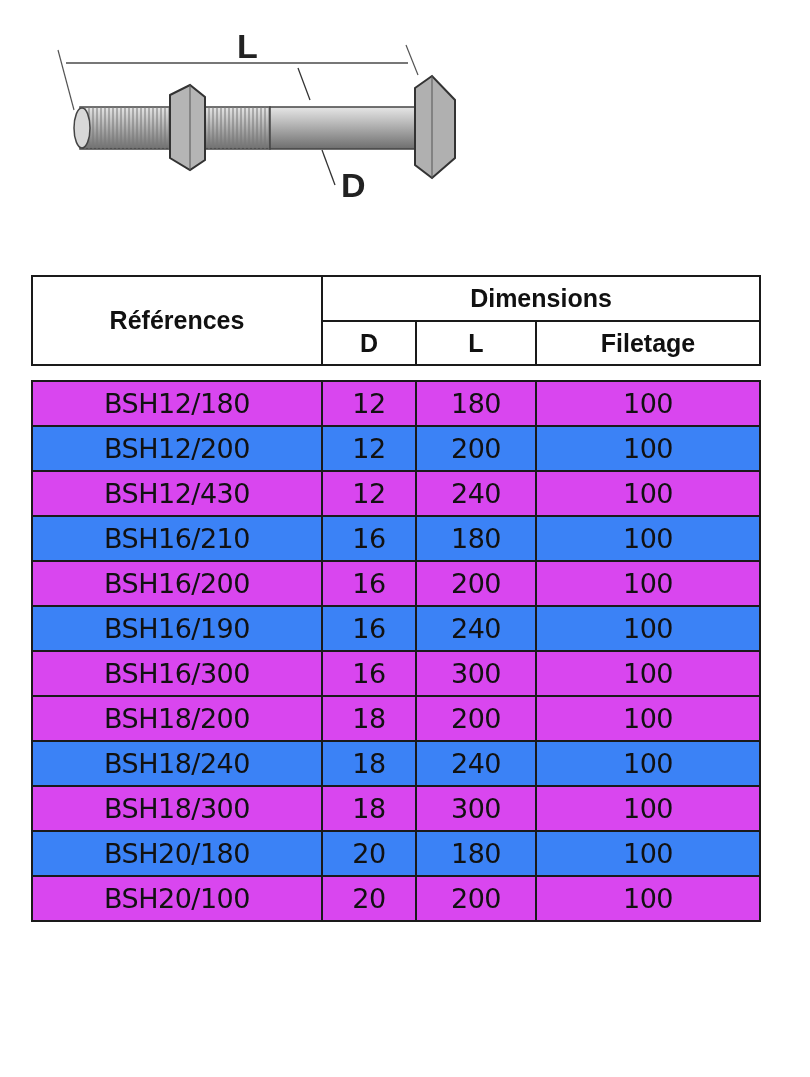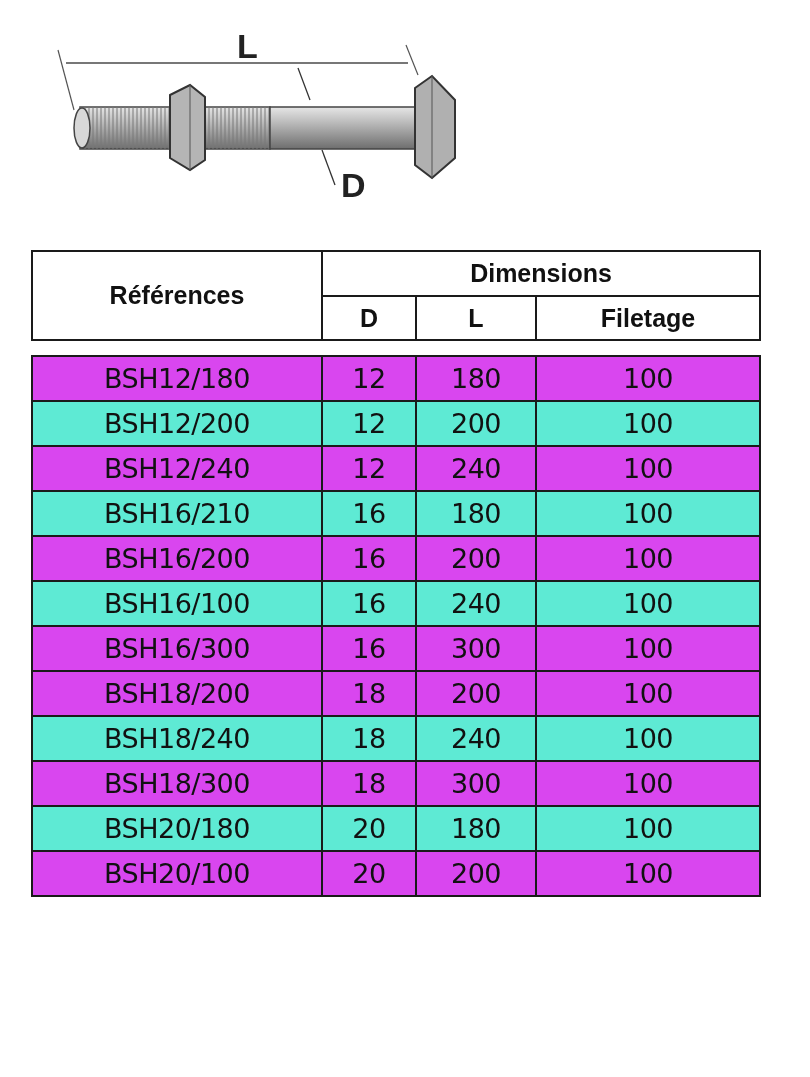--- a/index.html
+++ b/index.html
@@ -1,25 +1,25 @@
 <!DOCTYPE html>
 <html><head>
 <meta charset="utf-8">
 <style>
   html, body { margin:0; padding:0; background:#ffffff; }
   body { width:810px; height:1077px; position:relative; overflow:hidden; font-family:"Liberation Sans", sans-serif; color:#111; }
   .diagram { position:absolute; left:0; top:0; width:810px; height:230px; }
-  .tbl { position:absolute; left:31px; border-collapse:collapse; table-layout:fixed; }
+  .tbl { position:absolute; left:31px; border-collapse:collapse; table-layout:fixed;margin-top:25px; }
   .tbl td, .tbl th { border:2px solid #1a1a1a; text-align:center; padding:0; }
   .head { top:250px; }
   .head th { font-weight:bold; font-size:25px; background:#fff; }
   .body { top:355px; }
   .body td { font-size:27px; height:43px; font-family:"DejaVu Sans", sans-serif; letter-spacing:-0.5px; }
   .body tr.alt td { background:#d946ef; }
-  .body tr.plain td { background:#5eead4; }
+  .body tr.plain td { background:#3b82f6; }
   .c1 { width:290px; } .c2 { width:94px; } .c3 { width:120px; } .c4 { width:224px; }
 </style>
 </head>
 <body>
 
 <div class="diagram">
   <svg width="810" height="230" viewBox="0 0 810 230">
     <defs>
       <linearGradient id="rod" x1="0" y1="0" x2="0" y2="1">
         <stop offset="0" stop-color="#e6e6e6"></stop>
@@ -90,39 +90,39 @@
         <td>180</td>
         <td>100</td>
       </tr>
       <tr class="plain">
         <td>BSH12/200</td>
         <td>12</td>
         <td>200</td>
         <td>100</td>
       </tr>
       <tr class="alt">
-        <td>BSH12/240</td>
+        <td>BSH12/430</td>
         <td>12</td>
         <td>240</td>
         <td>100</td>
       </tr>
       <tr class="plain">
         <td>BSH16/210</td>
         <td>16</td>
         <td>180</td>
         <td>100</td>
       </tr>
       <tr class="alt">
         <td>BSH16/200</td>
         <td>16</td>
         <td>200</td>
         <td>100</td>
       </tr>
       <tr class="plain">
-        <td>BSH16/100</td>
+        <td>BSH16/190</td>
         <td>16</td>
         <td>240</td>
         <td>100</td>
       </tr>
       <tr class="alt">
         <td>BSH16/300</td>
         <td>16</td>
         <td>300</td>
         <td>100</td>
       </tr>

